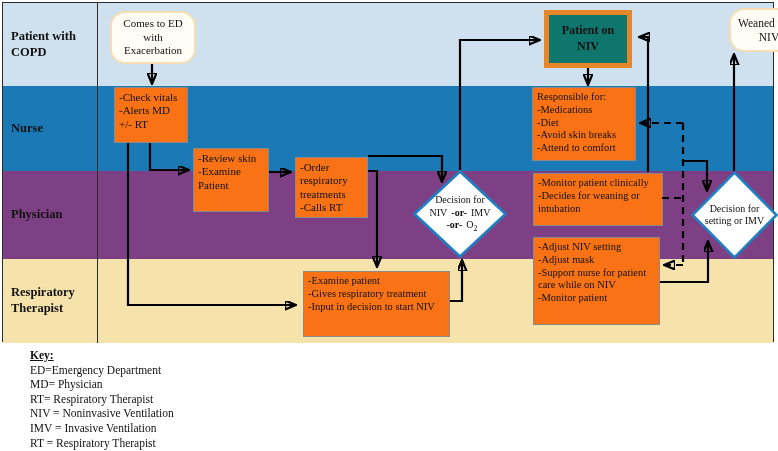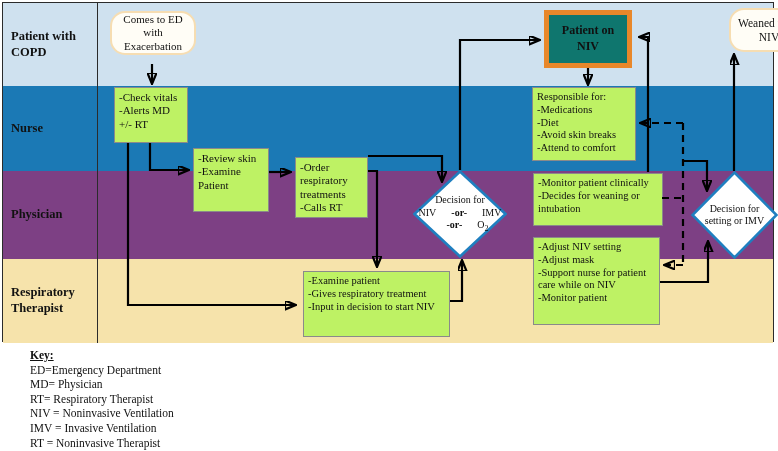--- a/index.html
+++ b/index.html
@@ -19,21 +19,21 @@
     border-right:1.2px solid #2b2b2b;
     display:flex;align-items:center;padding-left:8px;padding-right:4px;
     font-weight:bold;font-size:12.5px;line-height:1.25;
   }
   .lane1{height:83px;background:#cfe1ef;}
   .lane2{height:85px;background:#1b79b5;}
   .lane3{height:88px;background:#7d4084;}
   .lane4{height:84px;background:#f6e3ab;}
 
   .node{
-    position:absolute;background:#bef264;border:1px solid #8a8a8a;
+    position:absolute;background:#f97316;border:1px solid #8a8a8a;
     box-sizing:border-box;font-size:10.5px;line-height:1.22;
     padding:3px 4px;z-index:3;
   }
   .node .ln{white-space:normal;}
   .rounded{
     border:2px solid #f6ddb2;border-radius:15px;background:#fffdf6;
     display:flex;align-items:center;justify-content:center;
     text-align:center;font-size:11px;padding:2px 6px;
   }
   .niv{
@@ -41,21 +41,21 @@
     display:flex;align-items:center;justify-content:center;
     text-align:center;font-weight:bold;font-size:12px;line-height:1.3;
   }
   .diamond{position:absolute;z-index:3;}
   .diamond svg{position:absolute;left:0;top:0;}
   .dtext{
     position:absolute;left:0;top:0;width:100%;height:100%;
     display:flex;flex-direction:column;align-items:center;justify-content:center;
     text-align:center;font-size:10px;line-height:1.25;z-index:4;
   }
-  .dtext b{margin:0 15px;}
+  .dtext b{margin:0 4px;}
   .dtext sub{font-size:8px;}
   .connectors{position:absolute;left:0;top:0;z-index:5;pointer-events:none;}
   .connectors path{fill:none;stroke:#000;stroke-width:2.2;}
   .connectors path.dashed{stroke-dasharray:7 5;}
   .keyblock{position:absolute;left:30px;top:348px;font-size:11.5px;line-height:1.27;z-index:2;}
   .keyblock .ktitle{font-weight:bold;text-decoration:underline;}
 </style>
 </head>
 <body>
 
@@ -67,21 +67,21 @@
     <div class="lane-label">Nurse</div>
   </div>
   <div class="lane lane3">
     <div class="lane-label">Physician</div>
   </div>
   <div class="lane lane4">
     <div class="lane-label">Respiratory Therapist</div>
   </div>
 </div>
 
-<div class="node rounded" style="left:110px;top:11px;width:86px;height:44px;">
+<div class="node rounded" style="left:110px;top:11px;width:86px;height:53px;">
   <span>Comes to ED with Exacerbation</span>
 </div>
 
 <div class="node" style="left:114px;top:87px;width:74px;height:56px;font-size:11px;">
   <div class="ln">-Check vitals</div>
   <div class="ln">-Alerts MD</div>
   <div class="ln">+/- RT</div>
 </div>
 
 <div class="node" style="left:193px;top:148px;width:76px;height:64px;font-size:11px;">
@@ -181,14 +181,14 @@
   <path d="M683,265 H665" class="dashed" marker-end="url(#ah)"></path>
 </svg>
 
 <div class="keyblock">
   <div class="ktitle">Key:</div>
   <div>ED=Emergency Department</div>
   <div>MD= Physician</div>
   <div>RT= Respiratory Therapist</div>
   <div>NIV = Noninvasive Ventilation</div>
   <div>IMV = Invasive Ventilation</div>
-  <div>RT = Noninvasive Therapist</div>
+  <div>RT = Respiratory Therapist</div>
 </div>
 
 </body></html>

